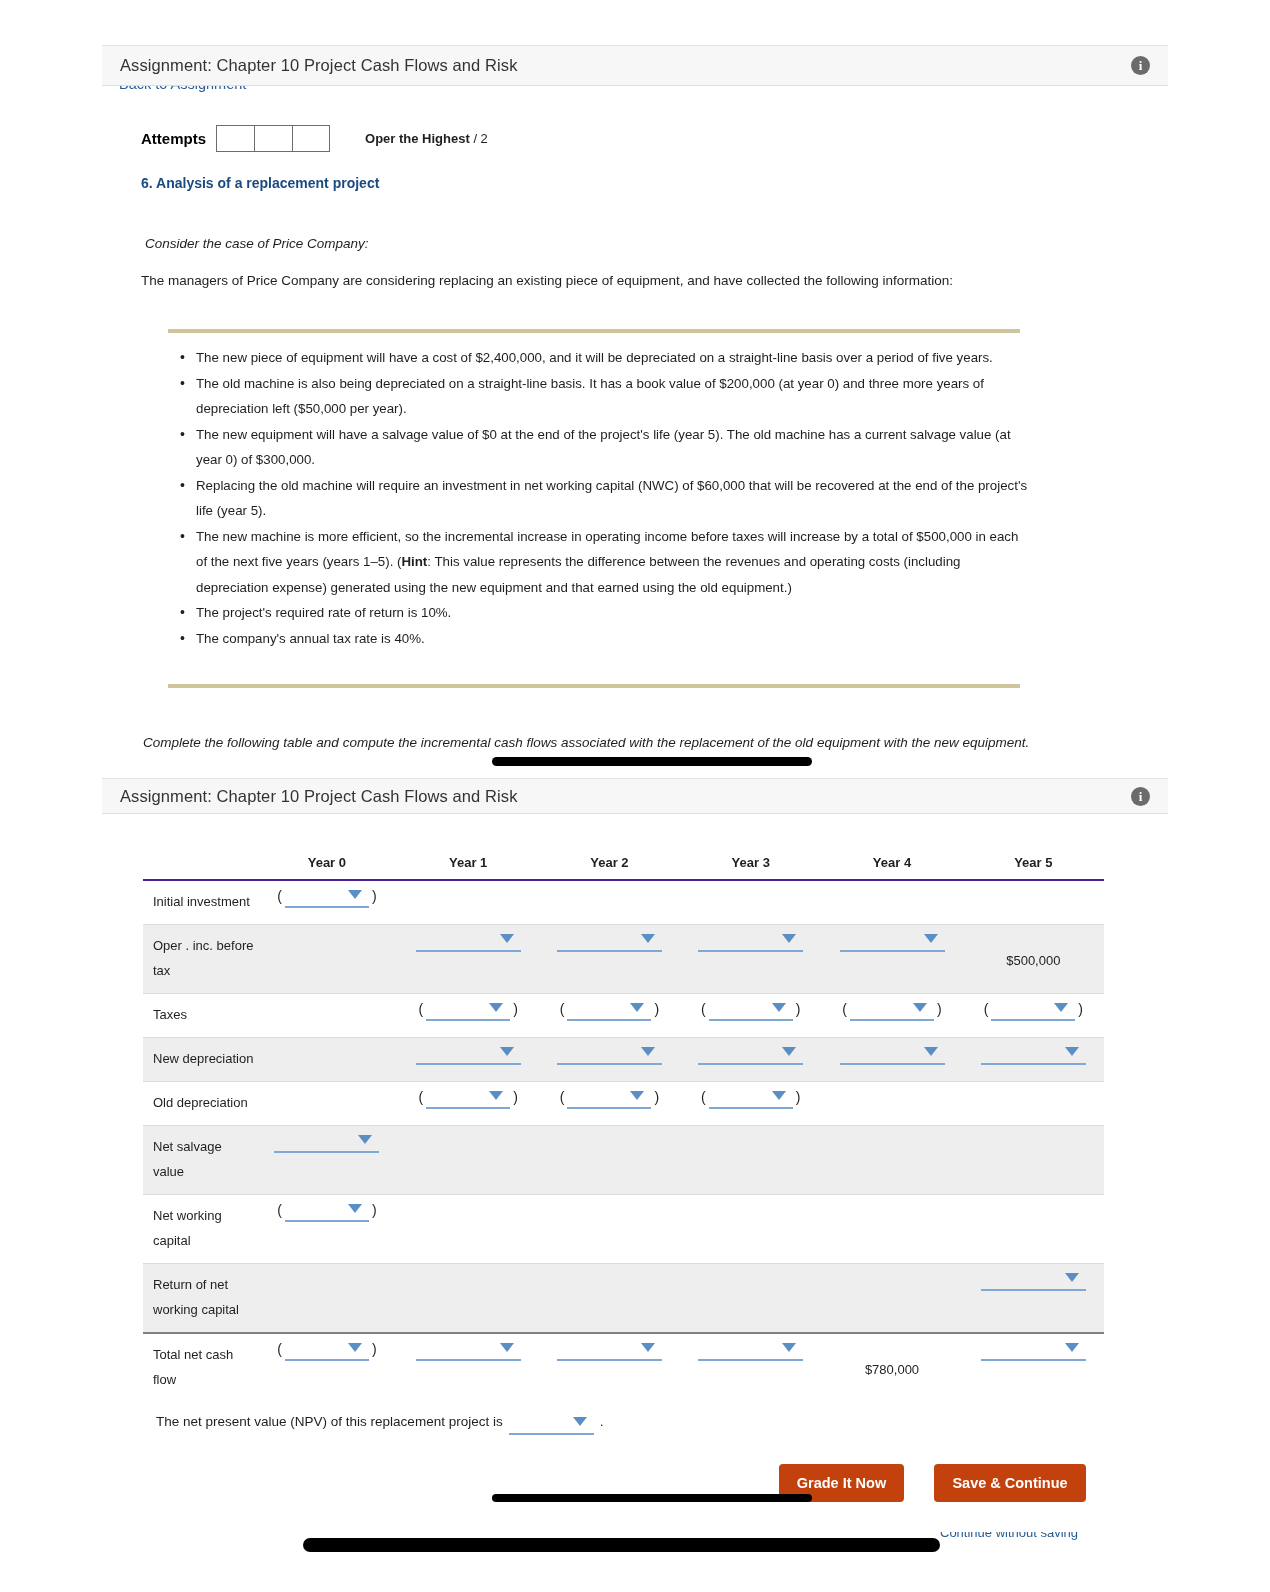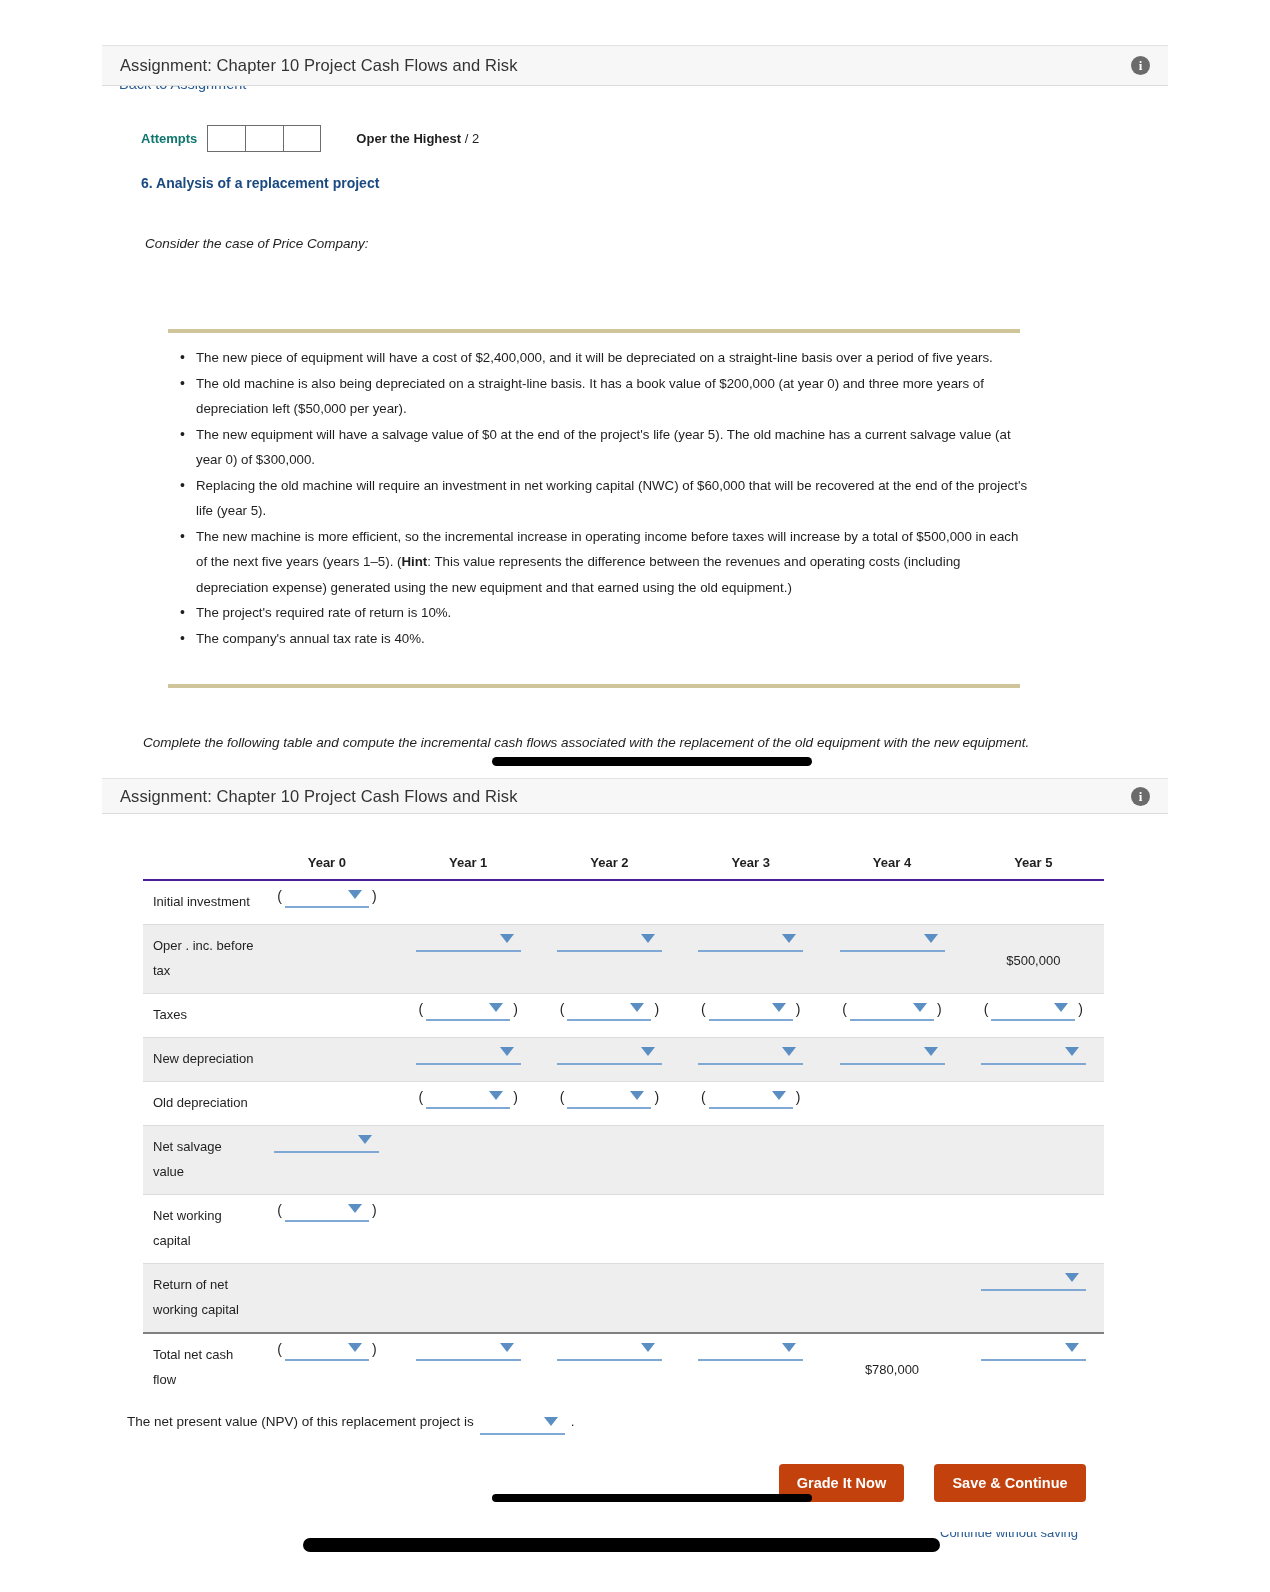--- a/index.html
+++ b/index.html
@@ -59,21 +59,21 @@
   }
 
   
   .attempts-row {
     position: absolute;
     left: 141px; top: 125px;
     display: flex; align-items: center;
     z-index: 3;
   }
   .attempts-label {
-    font-size: 13px; font-weight: bold; color: #0f766e;
+    font-size: 15px; font-weight: bold; color: #000000;
     margin-right: 10px;
   }
   .attempts-boxes { display: flex; }
   .attempts-boxes .abox {
     width: 38px; height: 27px;
     border: 1px solid #6d6d6d;
     border-right: none;
     background: #fff;
   }
   .attempts-boxes .abox:last-child { border-right: 1px solid #6d6d6d; }
@@ -208,21 +208,21 @@
     position: absolute;
     right: 7px; top: 1px;
     width: 0; height: 0;
     border-left: 7px solid transparent;
     border-right: 7px solid transparent;
     border-top: 9px solid #5b8fc4;
   }
 
   
   .npv-line {
-    position: absolute; left: 127px; top: 1412px;
+    position: absolute; left: 156px; top: 1412px;
     font-size: 13.5px; color: #1f1f1f;
     display: flex; align-items: center;
   }
   .npv-line .dropdown { width: 85px; margin: 0 6px; position: relative; top: 4px; }
 
   
   .btn {
     position: absolute;
     background: #c2410c;
     color: #ffffff;
@@ -263,20 +263,21 @@
     <div class="attempts-boxes">
       <div class="abox"></div>
       <div class="abox"></div>
       <div class="abox"></div>
     </div>
     <div class="keep-highest"><b>Oper the Highest</b><span> / </span><span>2</span></div>
   </div>
 
   <div class="q-title">6. Analysis of a replacement project</div>
   <div class="consider">Consider the case of Price Company:</div>
+  <div class="intro">The managers of Price Company are considering replacing an existing piece of equipment, and have collected the following information:</div>
 
   <div class="rule" id="rule-top"></div>
   <ul class="bullets">
     <li>The new piece of equipment will have a cost of $2,400,000, and it will be depreciated on a straight-line basis over a period of five years.</li>
     <li>The old machine is also being depreciated on a straight-line basis. It has a book value of $200,000 (at year 0) and three more years of depreciation left ($50,000 per year).</li>
     <li>The new equipment will have a salvage value of $0 at the end of the project's life (year 5). The old machine has a current salvage value (at year 0) of $300,000.</li>
     <li>Replacing the old machine will require an investment in net working capital (NWC) of $60,000 that will be recovered at the end of the project's life (year 5).</li>
     <li><span>The new machine is more efficient, so the incremental increase in operating income before taxes will increase by a total of $500,000 in each of the next five years (years 1–5). (</span><b>Hint</b><span>: This value represents the difference between the revenues and operating costs (including depreciation expense) generated using the new equipment and that earned using the old equipment.)</span></li>
     <li>The project's required rate of return is 10%.</li>
     <li>The company's annual tax rate is 40%.</li>

